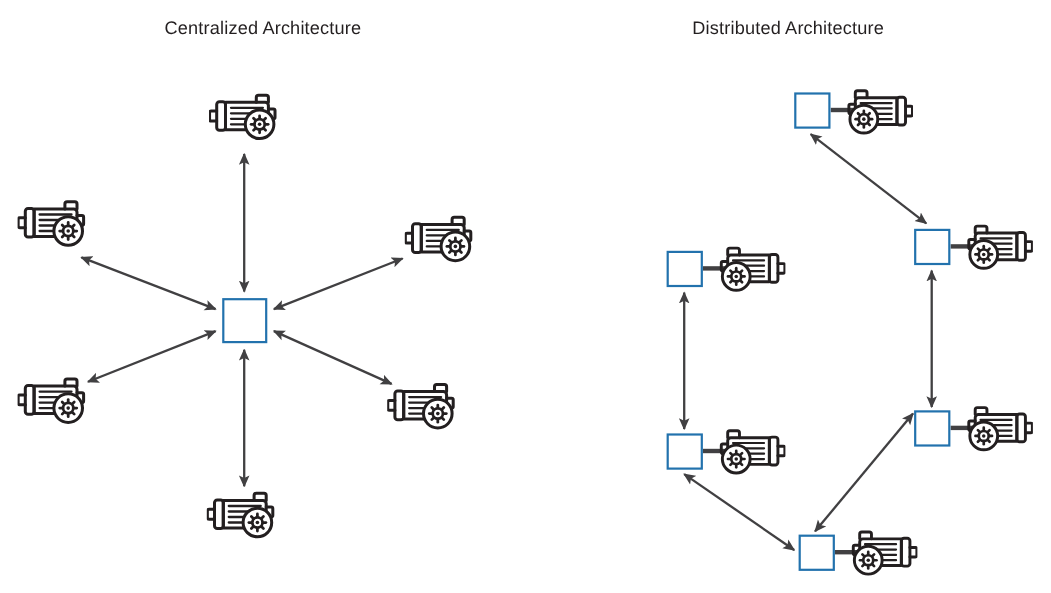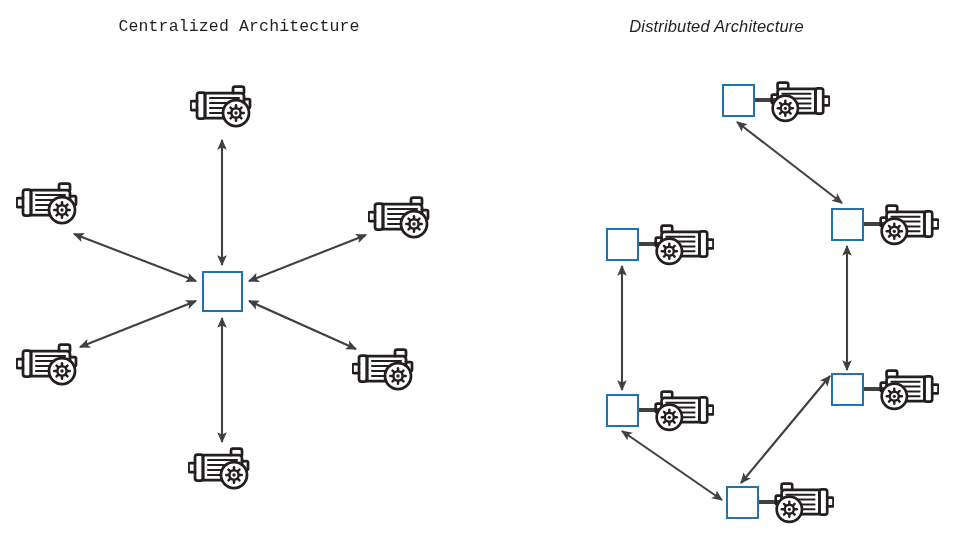--- a/index.html
+++ b/index.html
@@ -63,25 +63,25 @@
         <line x1="755" y1="100" x2="779" y2="100" stroke="#414042" stroke-width="4"></line>
         <line x1="864" y1="224" x2="888" y2="224" stroke="#414042" stroke-width="4"></line>
         <line x1="864" y1="389" x2="888" y2="389" stroke="#414042" stroke-width="4"></line>
         <line x1="759" y1="502" x2="783" y2="502" stroke="#414042" stroke-width="4"></line>
         <line x1="639" y1="410" x2="663" y2="410" stroke="#414042" stroke-width="4"></line>
         <line x1="639" y1="244" x2="663" y2="244" stroke="#414042" stroke-width="4"></line>
       </g>
   </svg>
 
   <div class="panel" id="panel-centralized">
-    <div class="panel-title" style="color: rgb(35, 31, 32); font-family: Liberation Mono, monospace;">Centralized Architecture</div>
+    <div class="panel-title" style="color: rgb(35, 31, 32);">Centralized Architecture</div>
   </div>
 
   <div class="panel" id="panel-distributed">
-    <div class="panel-title" style="color: rgb(35, 31, 32); font-style: italic;">Distributed Architecture</div>
+    <div class="panel-title" style="color: rgb(35, 31, 32);">Distributed Architecture</div>
   </div>
 
   <div id="nodes-host">
       <div class="motor" style="left: 190px; top: 82px; width: 70px; height: 48px;"><span><svg viewBox="0 0 140 96" width="70" height="48">
             <g fill="none" stroke="#231f20" stroke-width="5.5" stroke-linejoin="round" stroke-linecap="round">
               <path d="M14,38 h-10 a3,3 0 0 0 -3,3 v12 a3,3 0 0 0 3,3 h10"></path>
               <path d="M14,26 a5,5 0 0 1 5,-5 h6 a5,5 0 0 1 5,5 v42 a5,5 0 0 1 -5,5 h-6 a5,5 0 0 1 -5,-5 z"></path>
               <path d="M30,22 h72 a6,6 0 0 1 6,6 v38 a6,6 0 0 1 -6,6 h-72 z"></path>
               <path d="M86,22 v-9 a4,4 0 0 1 4,-4 h14 a4,4 0 0 1 4,4 v9"></path>
               <path d="M108,34 h9 a3,3 0 0 1 3,3 v12 a3,3 0 0 1 -3,3 h-9"></path>

